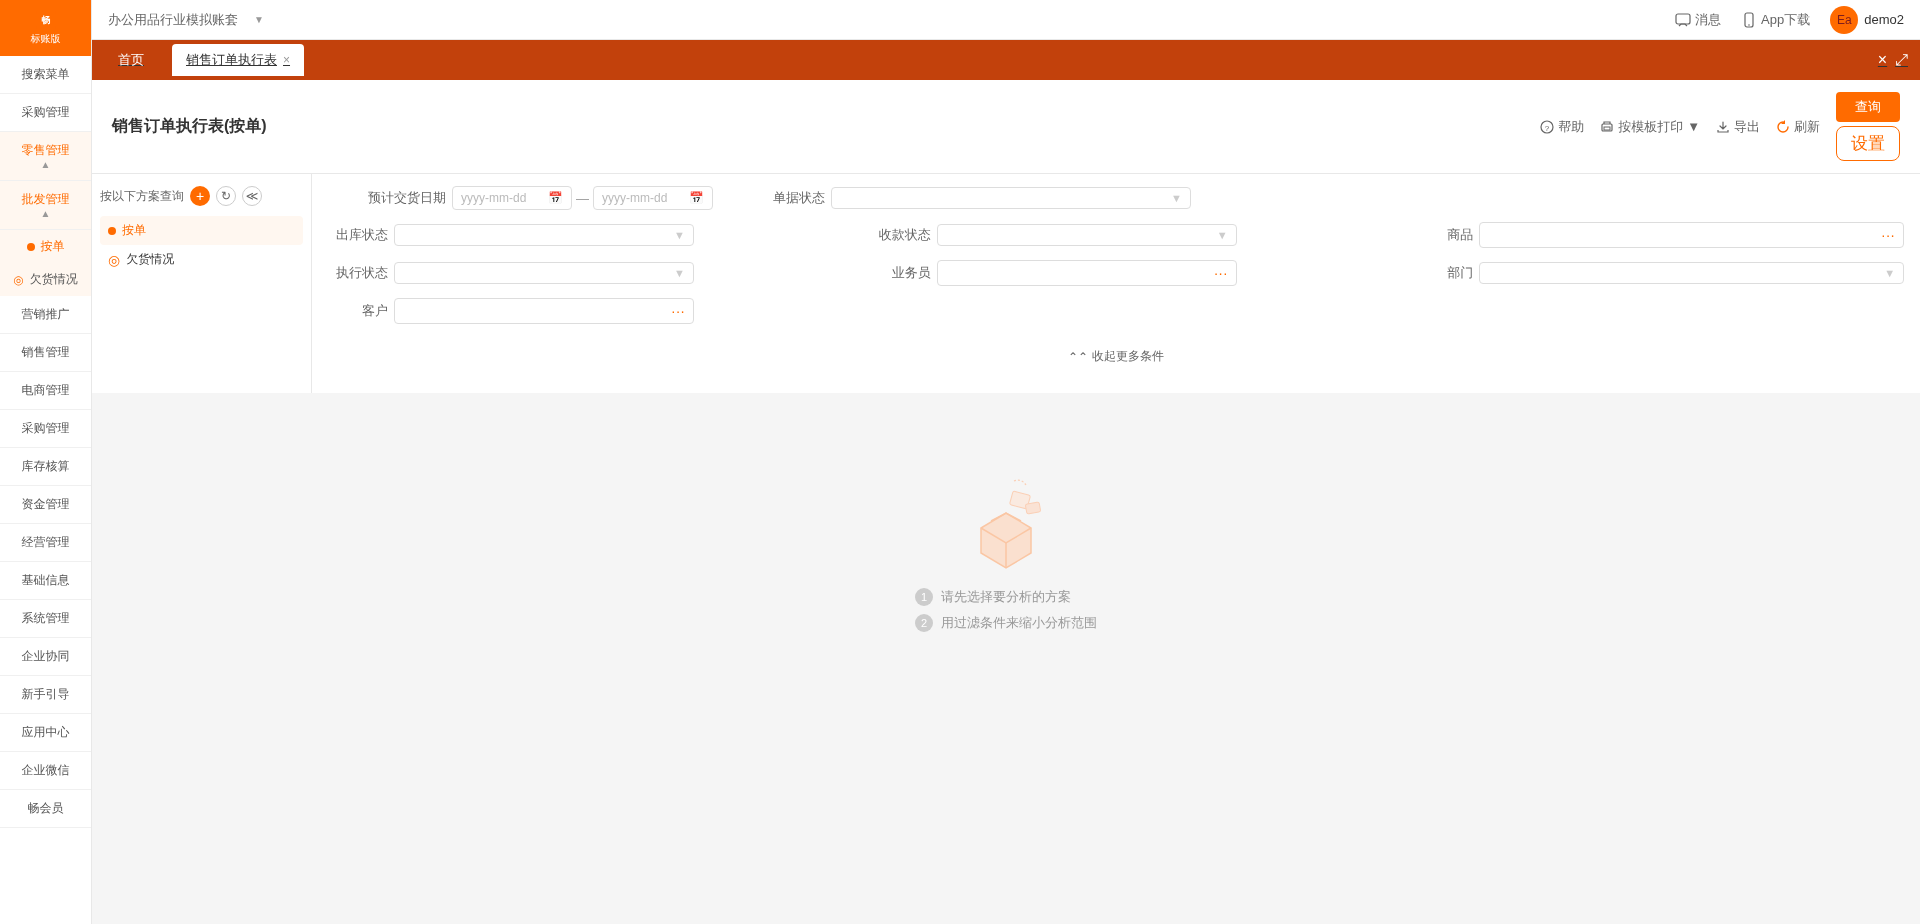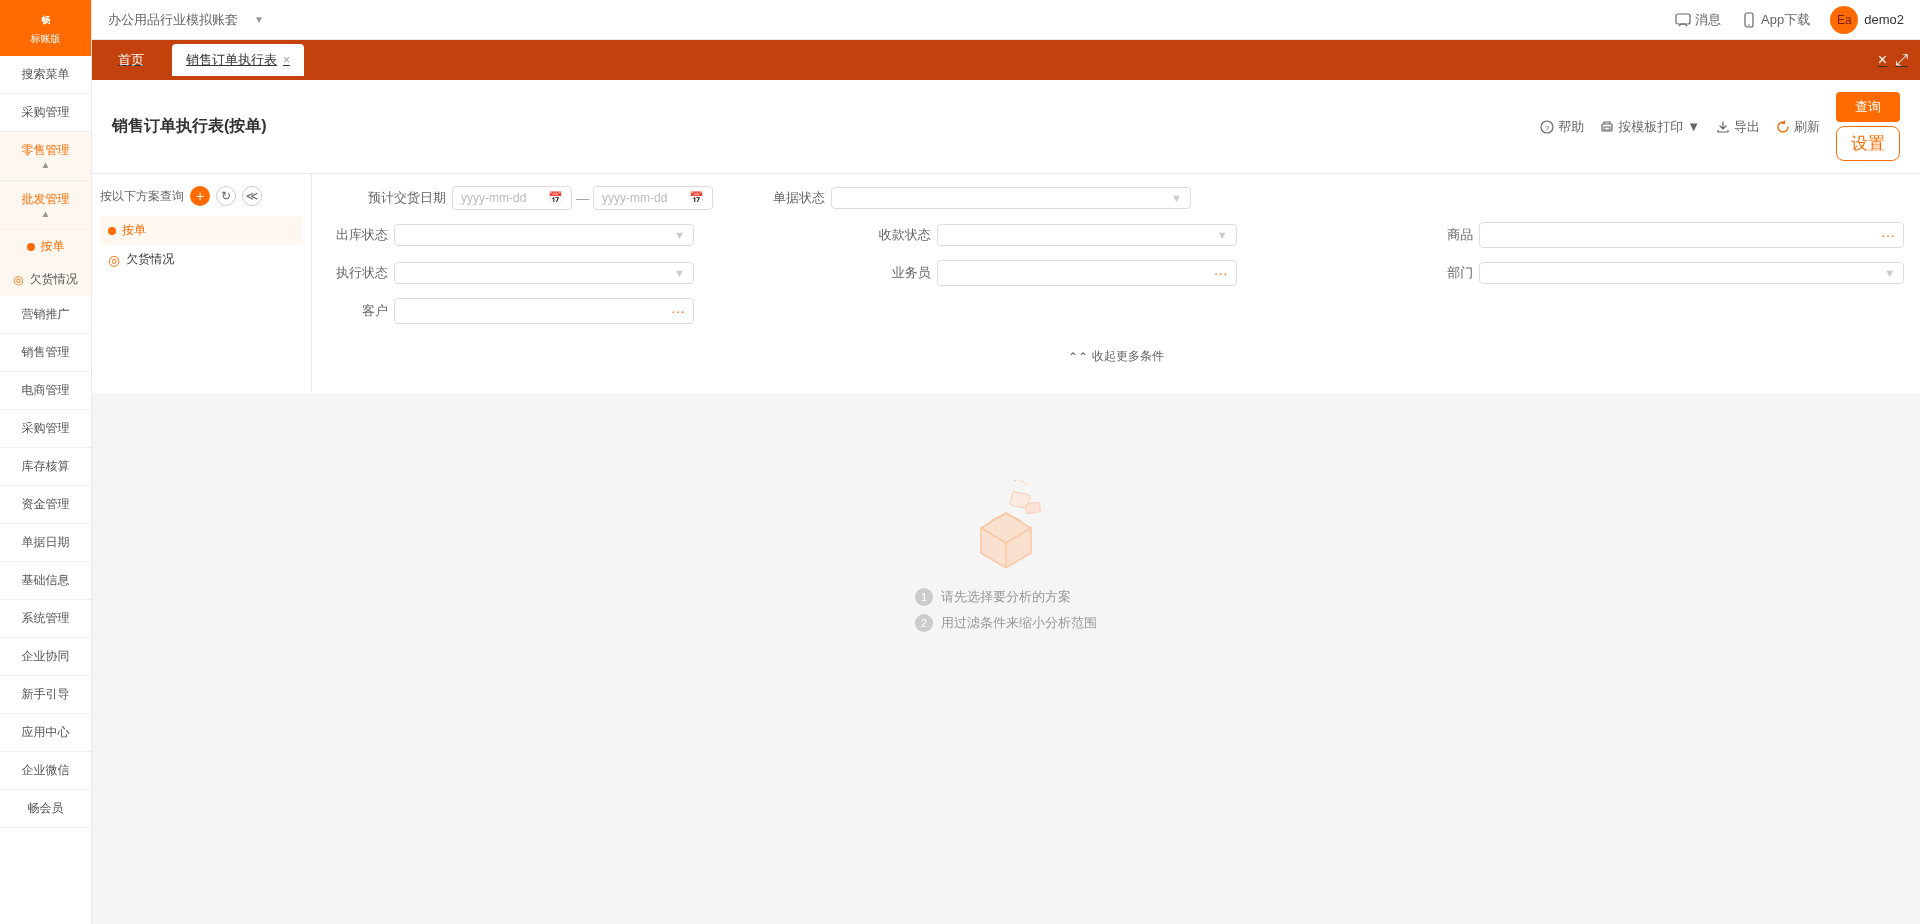--- a/index.html
+++ b/index.html
@@ -151,21 +151,21 @@
   <div class="sidebar-item">
     <div class="sidebar-item-label">采购管理</div>
   </div>
   <div class="sidebar-item">
     <div class="sidebar-item-label">库存核算</div>
   </div>
   <div class="sidebar-item">
     <div class="sidebar-item-label">资金管理</div>
   </div>
   <div class="sidebar-item">
-    <div class="sidebar-item-label">单据日期</div>
+    <div class="sidebar-item-label">经营管理</div>
   </div>
   <div class="sidebar-item">
     <div class="sidebar-item-label">基础信息</div>
   </div>
   <div class="sidebar-item">
     <div class="sidebar-item-label">系统管理</div>
   </div>
   <div class="sidebar-item">
     <div class="sidebar-item-label">企业协同</div>
   </div>

